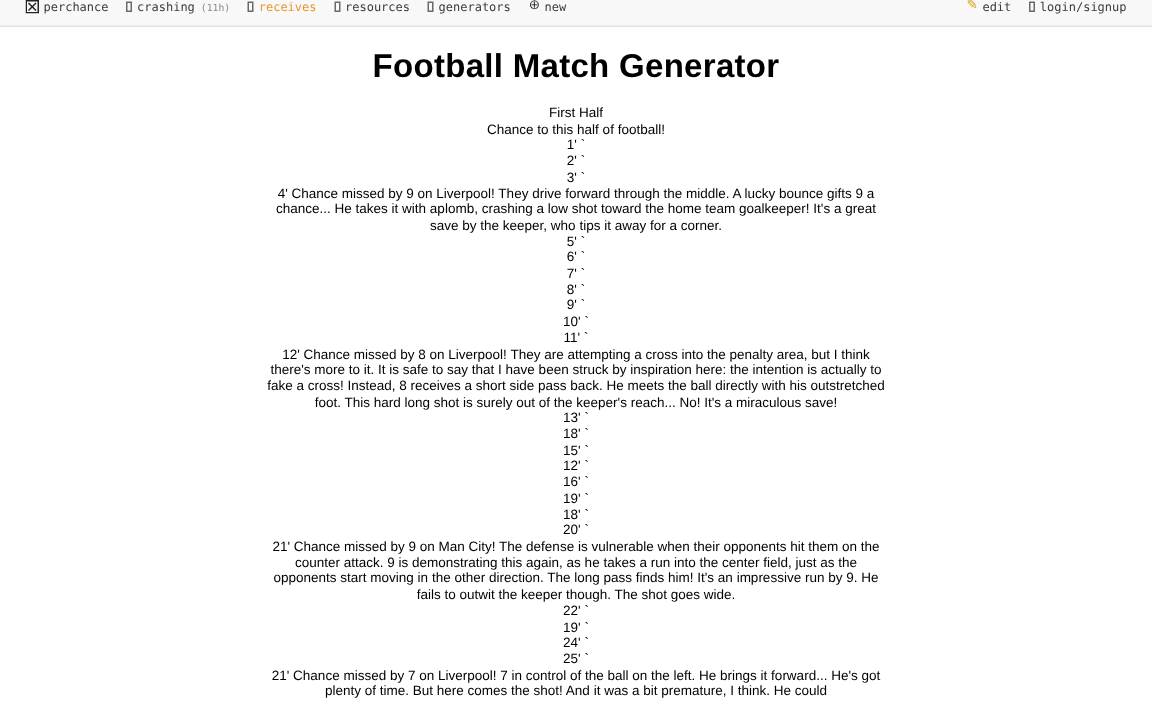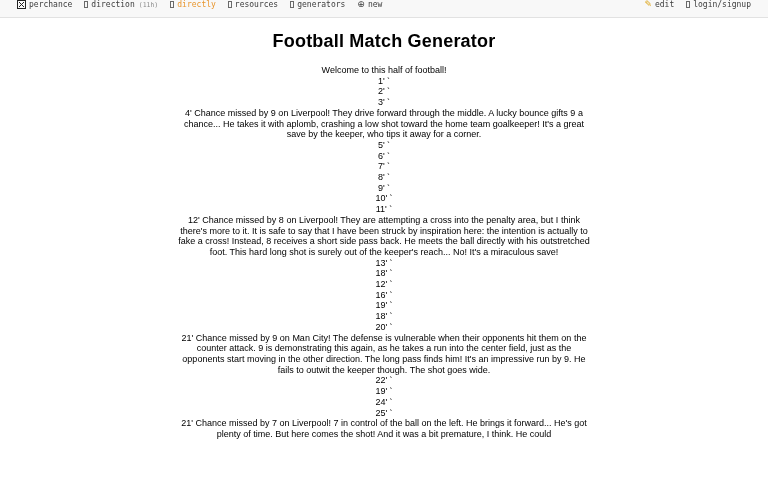--- a/index.html
+++ b/index.html
@@ -61,21 +61,21 @@
   }
   .spacer { flex: 1; }
   .nav-right {
     display: inline-flex;
     align-items: center;
     gap: 12px;
   }
   
   .page-title {
     font-family: "Liberation Sans", sans-serif;
-    font-size: 18px;
+    font-size: 22px;
     font-weight: bold;
     color: #000;
     text-align: center;
     margin: 13px 0 13px 0;
     letter-spacing: 0.2px;
   }
   .match-output {
     width: 414px;
     margin: 0 auto;
     text-align: center;
@@ -96,27 +96,27 @@
         <rect x="0.5" y="0.5" width="8" height="8" fill="none" stroke="#222" stroke-width="1"></rect>
         <line x1="2" y1="2" x2="7" y2="7" stroke="#222" stroke-width="1"></line>
         <line x1="7" y1="2" x2="2" y2="7" stroke="#222" stroke-width="1"></line>
       </svg>
     </span>
     <span>perchance</span>
   </span>
 
   <span class="nav-item">
     <span class="tofu"></span>
-    <span>direction</span>
+    <span>crashing</span>
     <span class="suffix">(11h)</span>
   </span>
 
   <span class="nav-item highlight">
     <span class="tofu"></span>
-    <span>directly</span>
+    <span>receives</span>
   </span>
 
   <span class="nav-item">
     <span class="tofu"></span>
     <span>resources</span>
   </span>
 
   <span class="nav-item">
     <span class="tofu"></span>
     <span>generators</span>
@@ -137,35 +137,37 @@
     <span class="nav-item">
       <span class="tofu"></span>
       <span>login/signup</span>
     </span>
   </span>
 </nav>
 
 <main>
   <h1 class="page-title">Football Match Generator</h1>
   <div class="match-output" id="match-output">
-      <div class="match-line">Welcome to this half of football!</div>
+      <div class="match-line">First Half</div>
+      <div class="match-line">Chance to this half of football!</div>
       <div class="match-line">1' `</div>
       <div class="match-line">2' `</div>
       <div class="match-line">3' `</div>
       <div class="match-line">4' Chance missed by 9 on Liverpool! They drive forward through the middle. A lucky bounce gifts 9 a chance... He takes it with aplomb, crashing a low shot toward the home team goalkeeper! It's a great save by the keeper, who tips it away for a corner.</div>
       <div class="match-line">5' `</div>
       <div class="match-line">6' `</div>
       <div class="match-line">7' `</div>
       <div class="match-line">8' `</div>
       <div class="match-line">9' `</div>
       <div class="match-line">10' `</div>
       <div class="match-line">11' `</div>
       <div class="match-line">12' Chance missed by 8 on Liverpool! They are attempting a cross into the penalty area, but I think there's more to it. It is safe to say that I have been struck by inspiration here: the intention is actually to fake a cross! Instead, 8 receives a short side pass back. He meets the ball directly with his outstretched foot. This hard long shot is surely out of the keeper's reach... No! It's a miraculous save!</div>
       <div class="match-line">13' `</div>
       <div class="match-line">18' `</div>
+      <div class="match-line">15' `</div>
       <div class="match-line">12' `</div>
       <div class="match-line">16' `</div>
       <div class="match-line">19' `</div>
       <div class="match-line">18' `</div>
       <div class="match-line">20' `</div>
       <div class="match-line">21' Chance missed by 9 on Man City! The defense is vulnerable when their opponents hit them on the counter attack. 9 is demonstrating this again, as he takes a run into the center field, just as the opponents start moving in the other direction. The long pass finds him! It's an impressive run by 9. He fails to outwit the keeper though. The shot goes wide.</div>
       <div class="match-line">22' `</div>
       <div class="match-line">19' `</div>
       <div class="match-line">24' `</div>
       <div class="match-line">25' `</div>

